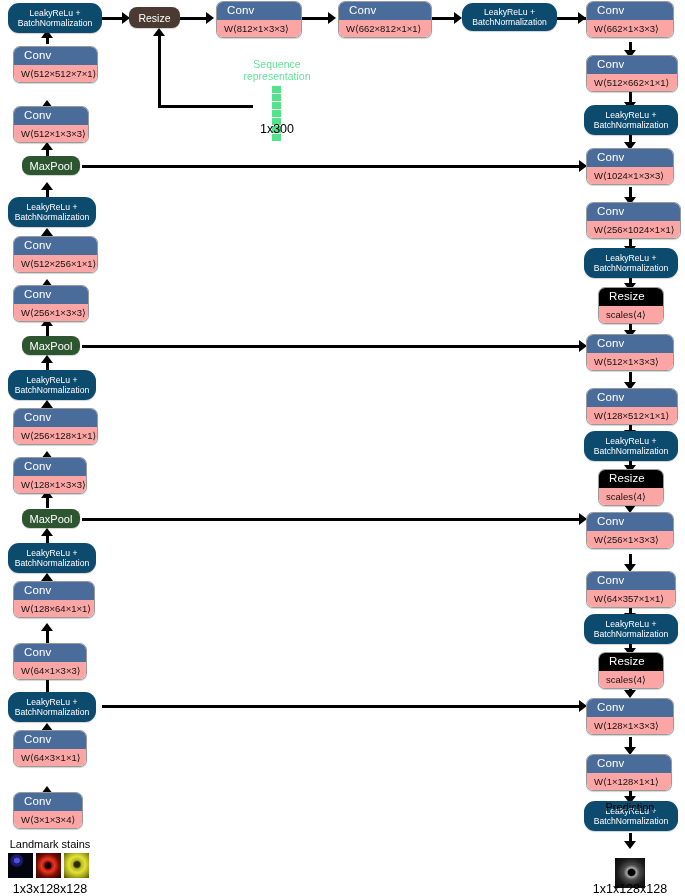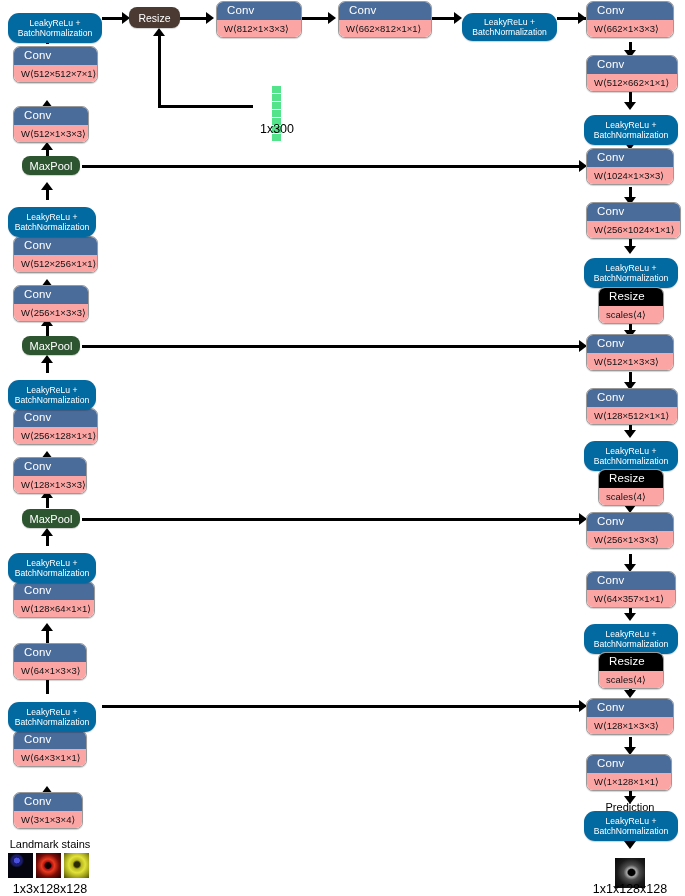--- a/index.html
+++ b/index.html
@@ -48,21 +48,21 @@
     border-radius:11px;
     color:#ffffff;
     display:flex;
     align-items:center;
     justify-content:center;
     text-align:center;
     font-size:8.6px;
     line-height:10px;
     box-shadow:0 1px 1px rgba(0,0,0,.18);
   }
-  .pill.bn   { background:#0369a1;margin-top:10px; }
+  .pill.bn   { background:#0c4a6e; }
   .pill.pool { background:#2d5530; font-size:11px; border-radius:8px; }
   .pill.cat  { background:#4b3a32; font-size:10.5px; border-radius:8px; }
 
   
   .conn { position:absolute; background:#000000; }
   .vline { width:3px; }
   .hline { height:3px; }
   .tri { position:absolute; width:0; height:0; }
   .tri-up    { border-left:6px solid transparent; border-right:6px solid transparent; border-bottom:8px solid #000; }
   .tri-down  { border-left:6px solid transparent; border-right:6px solid transparent; border-top:8px solid #000; }
@@ -320,20 +320,24 @@
   </div>
 
   <div class="caption" style="left:0px; top:838px; width:100px;">Landmark stains</div>
   <div class="thumbrow" style="left:8px; top:853px;">
     <div class="thumb th-blue"></div>
     <div class="thumb th-red"></div>
     <div class="thumb th-yel"></div>
   </div>
   <div class="caption big" style="left:0px; top:882px; width:100px;">1x3x128x128</div>
 
+  <div class="seqlabel" style="left:217px; top:58px;">
+    <span>Sequence</span><br>
+    <span>representation</span>
+  </div>
   <div class="seqstack" style="left:272px; top:86px;">
     <i></i>
     <i></i>
     <i></i>
     <i></i>
     <i></i>
     <i></i>
     <i></i>
   </div>
   <div class="caption big" style="left:227px; top:122px; width:100px;">1x300</div>

